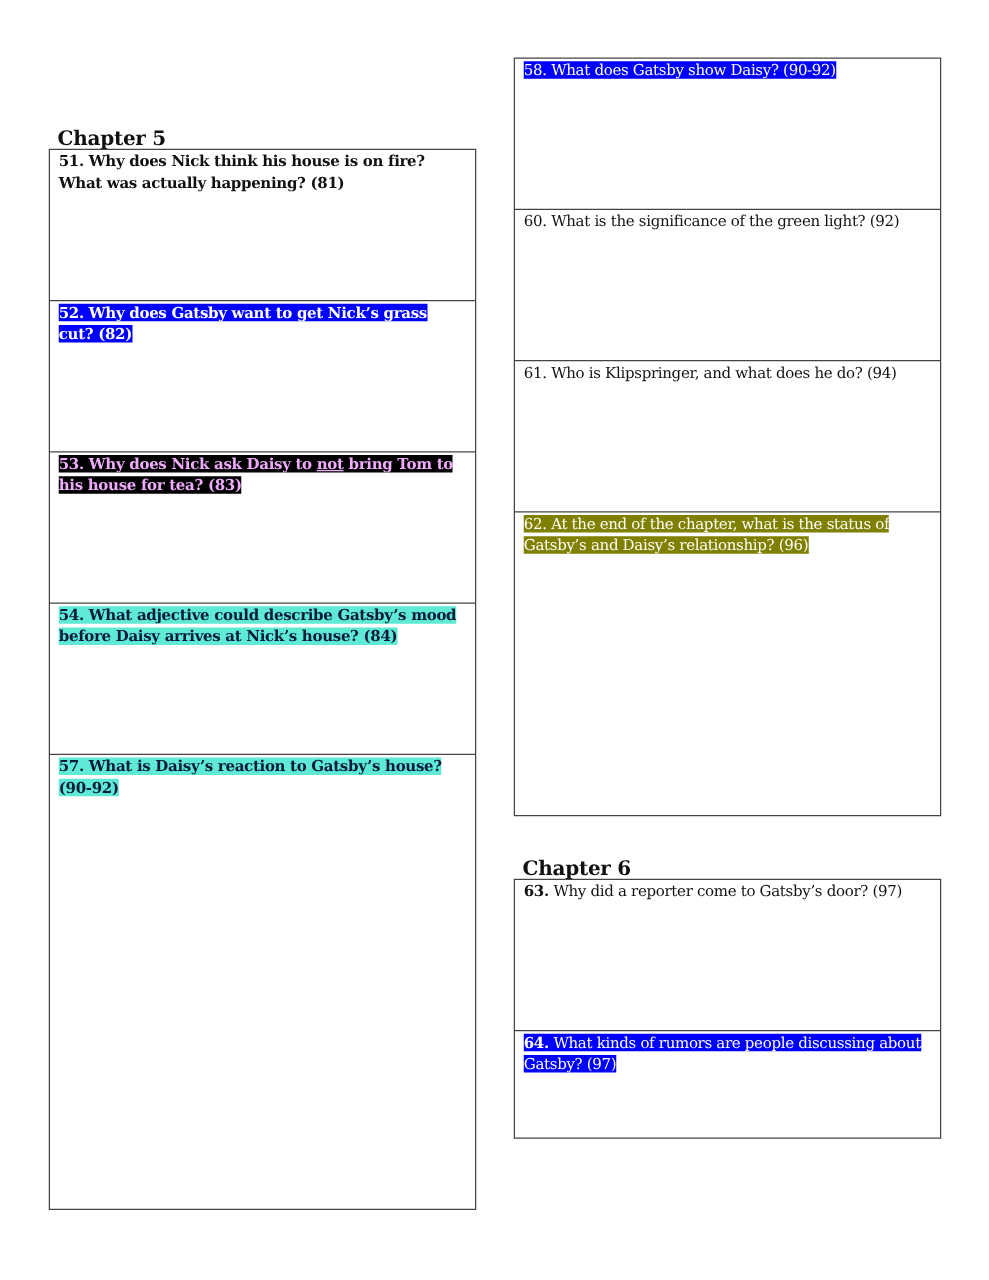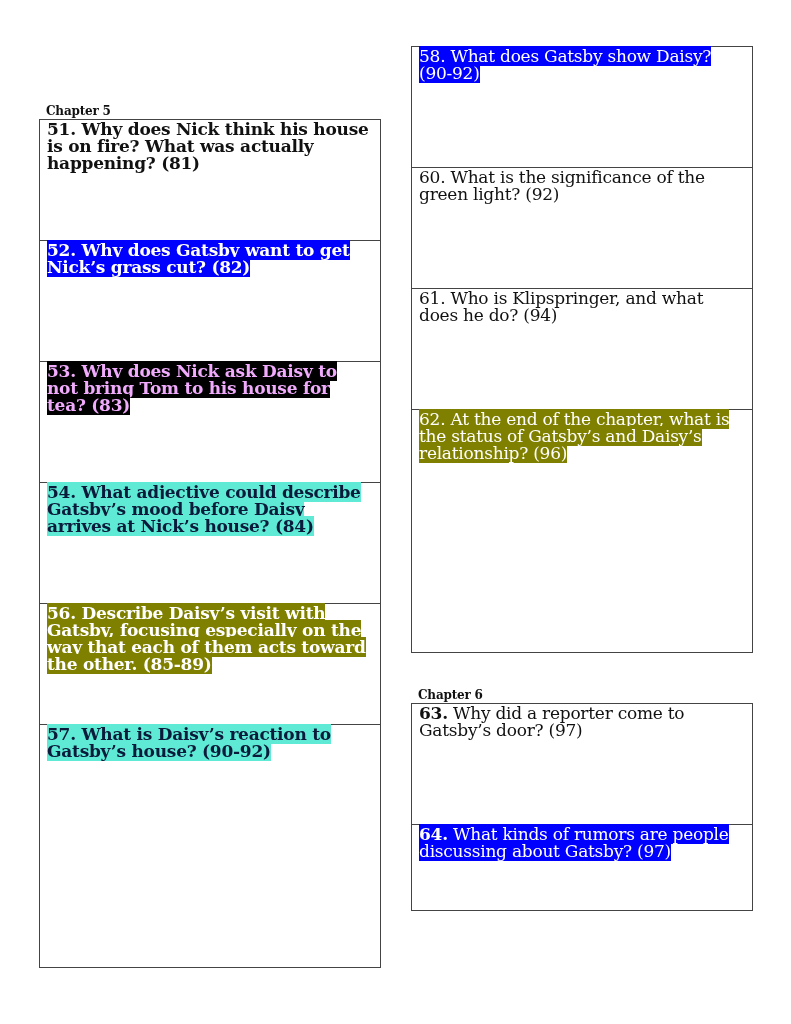--- a/index.html
+++ b/index.html
@@ -11,35 +11,35 @@
       width: 791px;
       height: 1024px;
       position: relative;
       overflow: hidden;
       font-family: "DejaVu Serif", "Liberation Serif", serif;
       color: #111;
     }
     .heading {
       position: absolute;
       font-weight: bold;
-      font-size: 12px;
+      font-size: 16px;
       line-height: 16px;
       letter-spacing: -0.2px;
     }
     .qtable {
       position: absolute;
       border: 1.5px solid #444;
       box-sizing: border-box;
     }
     .qcell {
       height: 121px;
       box-sizing: border-box;
       border-bottom: 1.5px solid #444;
       padding: 1px 7px 17px 7px;
-      font-size: 17px;
+      font-size: 12px;
       line-height: 17px;
       letter-spacing: -0.25px;
     }
     .qcell:last-child {
       border-bottom: none;
     }
     .qtext {
       display: inline;
       box-decoration-break: clone;
       -webkit-box-decoration-break: clone;
@@ -65,23 +65,20 @@
   <div class="qcell">
     <span class="qtext hl-blue"><span>52.</span><span> Why does Gatsby want to get Nick’s grass cut? (82)</span></span>
   </div>
   <div class="qcell">
     <span class="qtext hl-black"><span>53.</span><span> Why does Nick ask Daisy to </span><u>not</u><span> bring Tom to his house for tea? (83)</span></span>
   </div>
   <div class="qcell">
     <span class="qtext hl-cyan"><span>54.</span><span> What adjective could describe Gatsby’s mood before Daisy arrives at Nick’s house? (84)</span></span>
   </div>
   <div class="qcell">
-    <span class="qtext hl-olive"><span>56.</span><span> Describe Daisy’s visit with Gatsby, focusing especially on the way that each of them acts toward the other. (85-89)</span></span>
-  </div>
-  <div class="qcell">
     <span class="qtext hl-cyan"><span>57.</span><span> What is Daisy’s reaction to Gatsby’s house? (90-92)</span></span>
   </div>
 </div>
 
 <div class="qtable" style="left:411px; top:46px; width:342px; height:607px;">
   <div class="qcell">
     <span class="qtext hl-blue"><span>58.</span><span> What does Gatsby show Daisy? (90-92)</span></span>
   </div>
   <div class="qcell">
     <span class="qtext hl-none"><span>60.</span><span> What is the significance of the green light? (92)</span></span>

